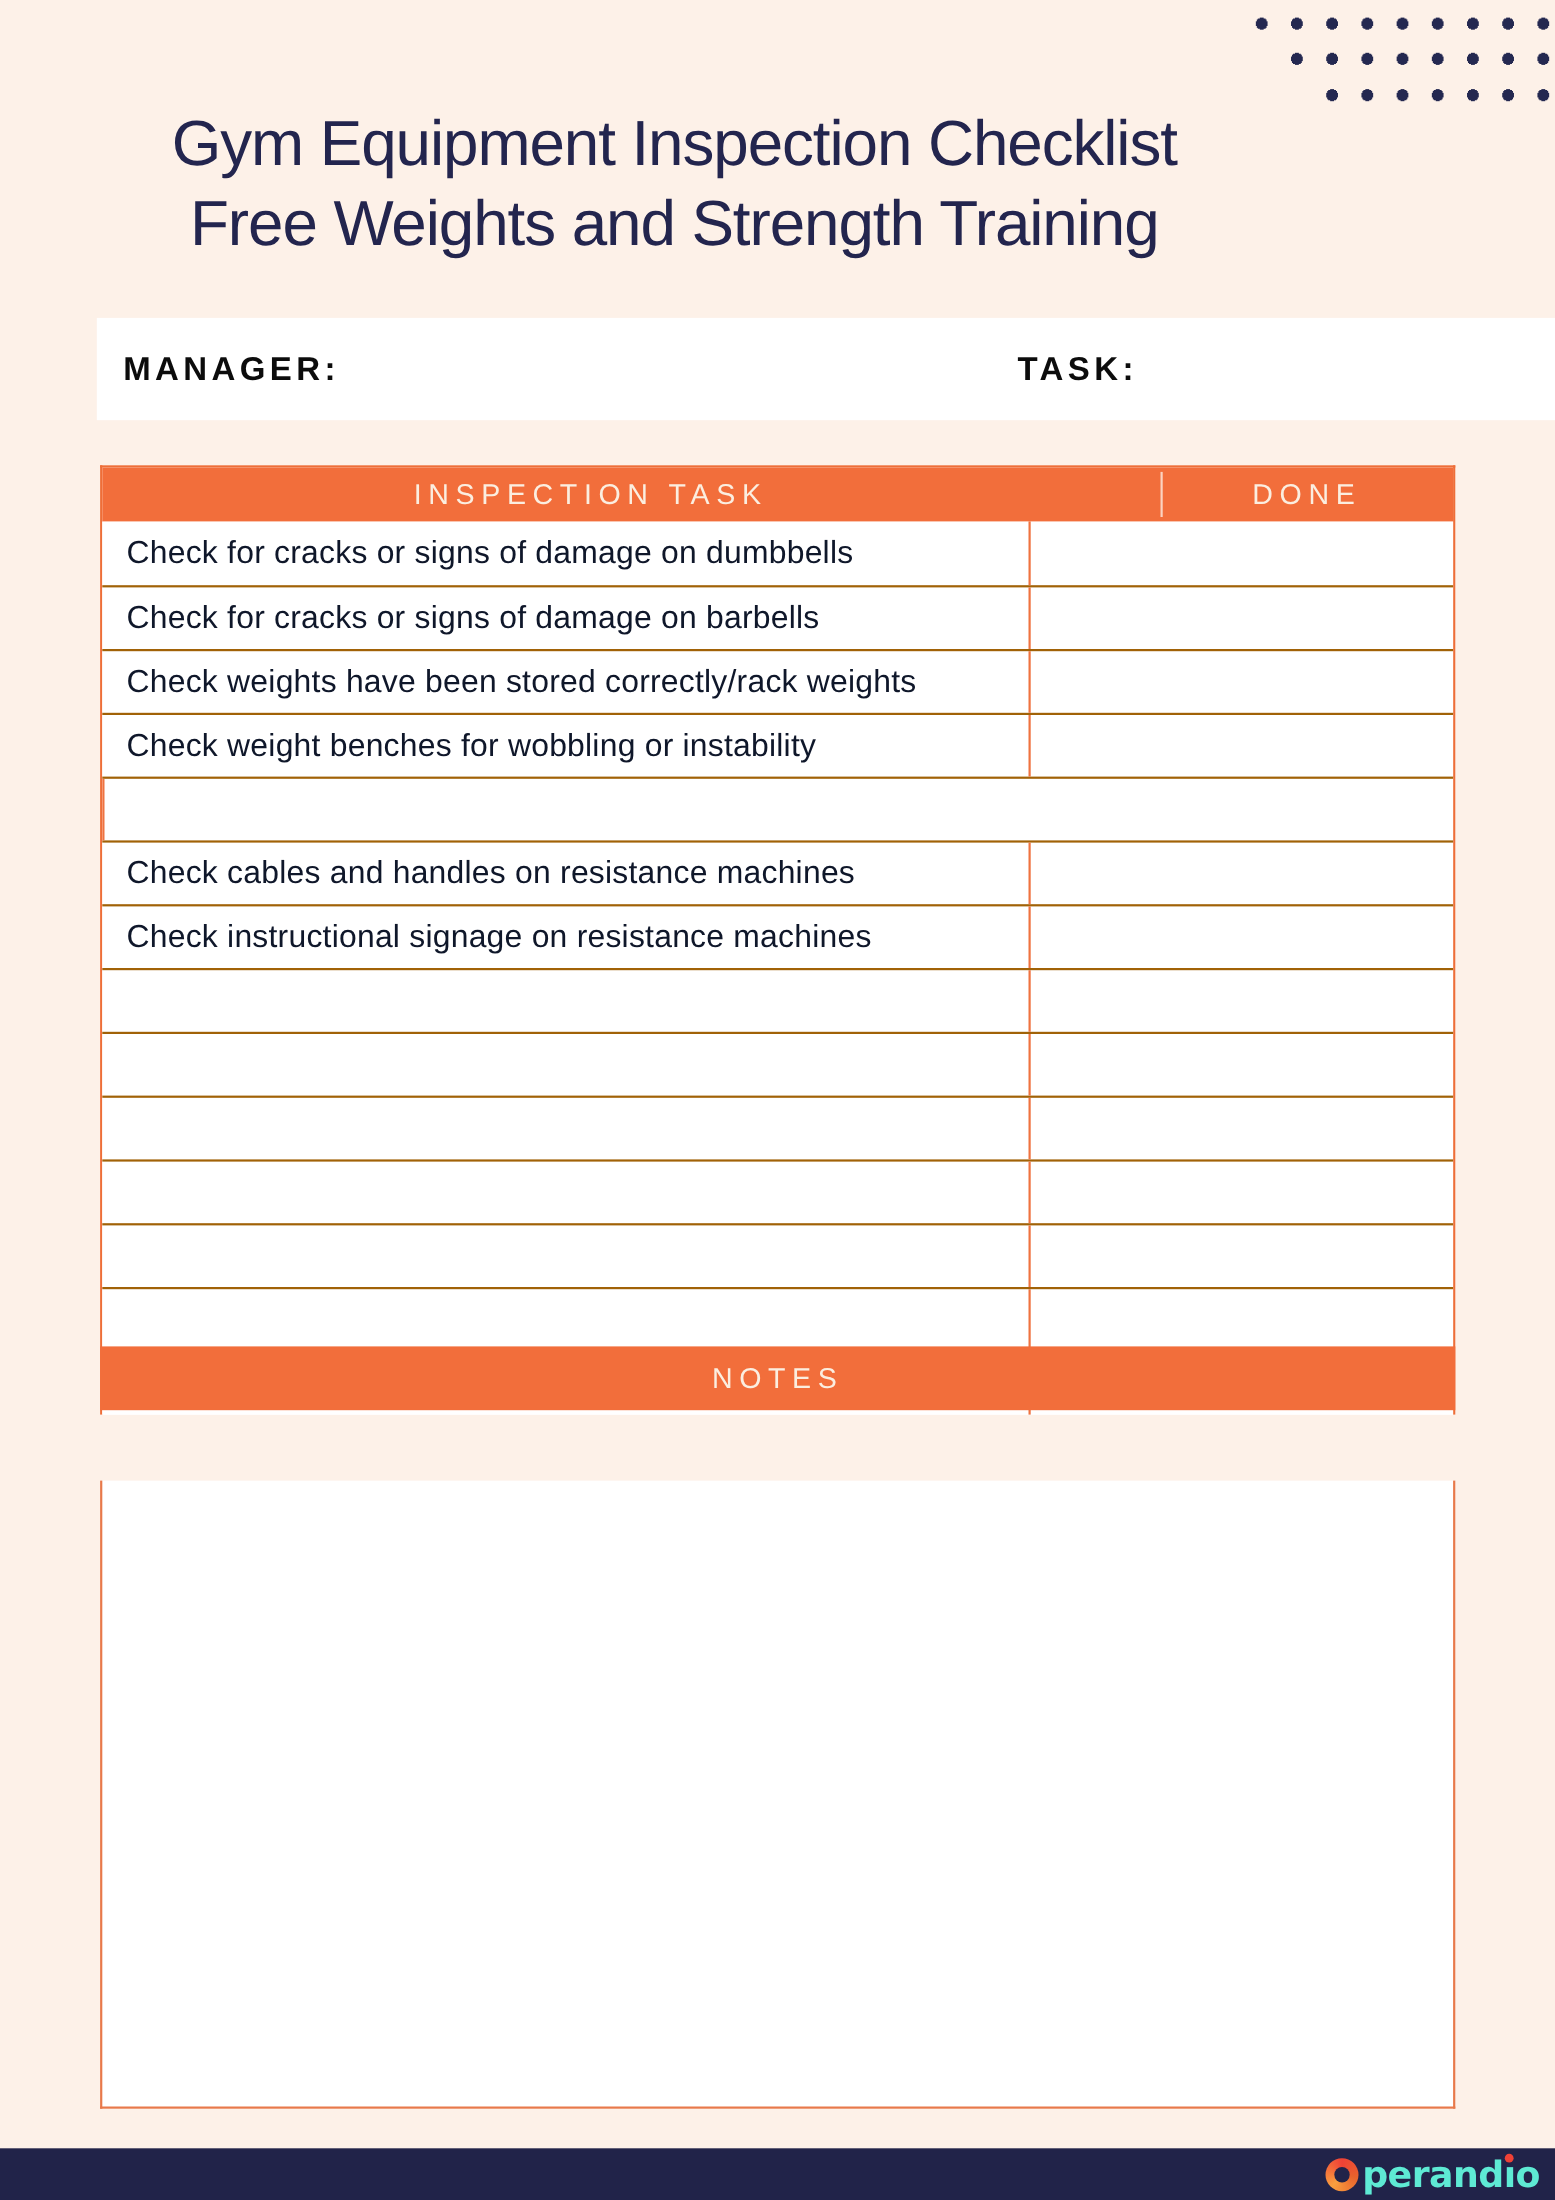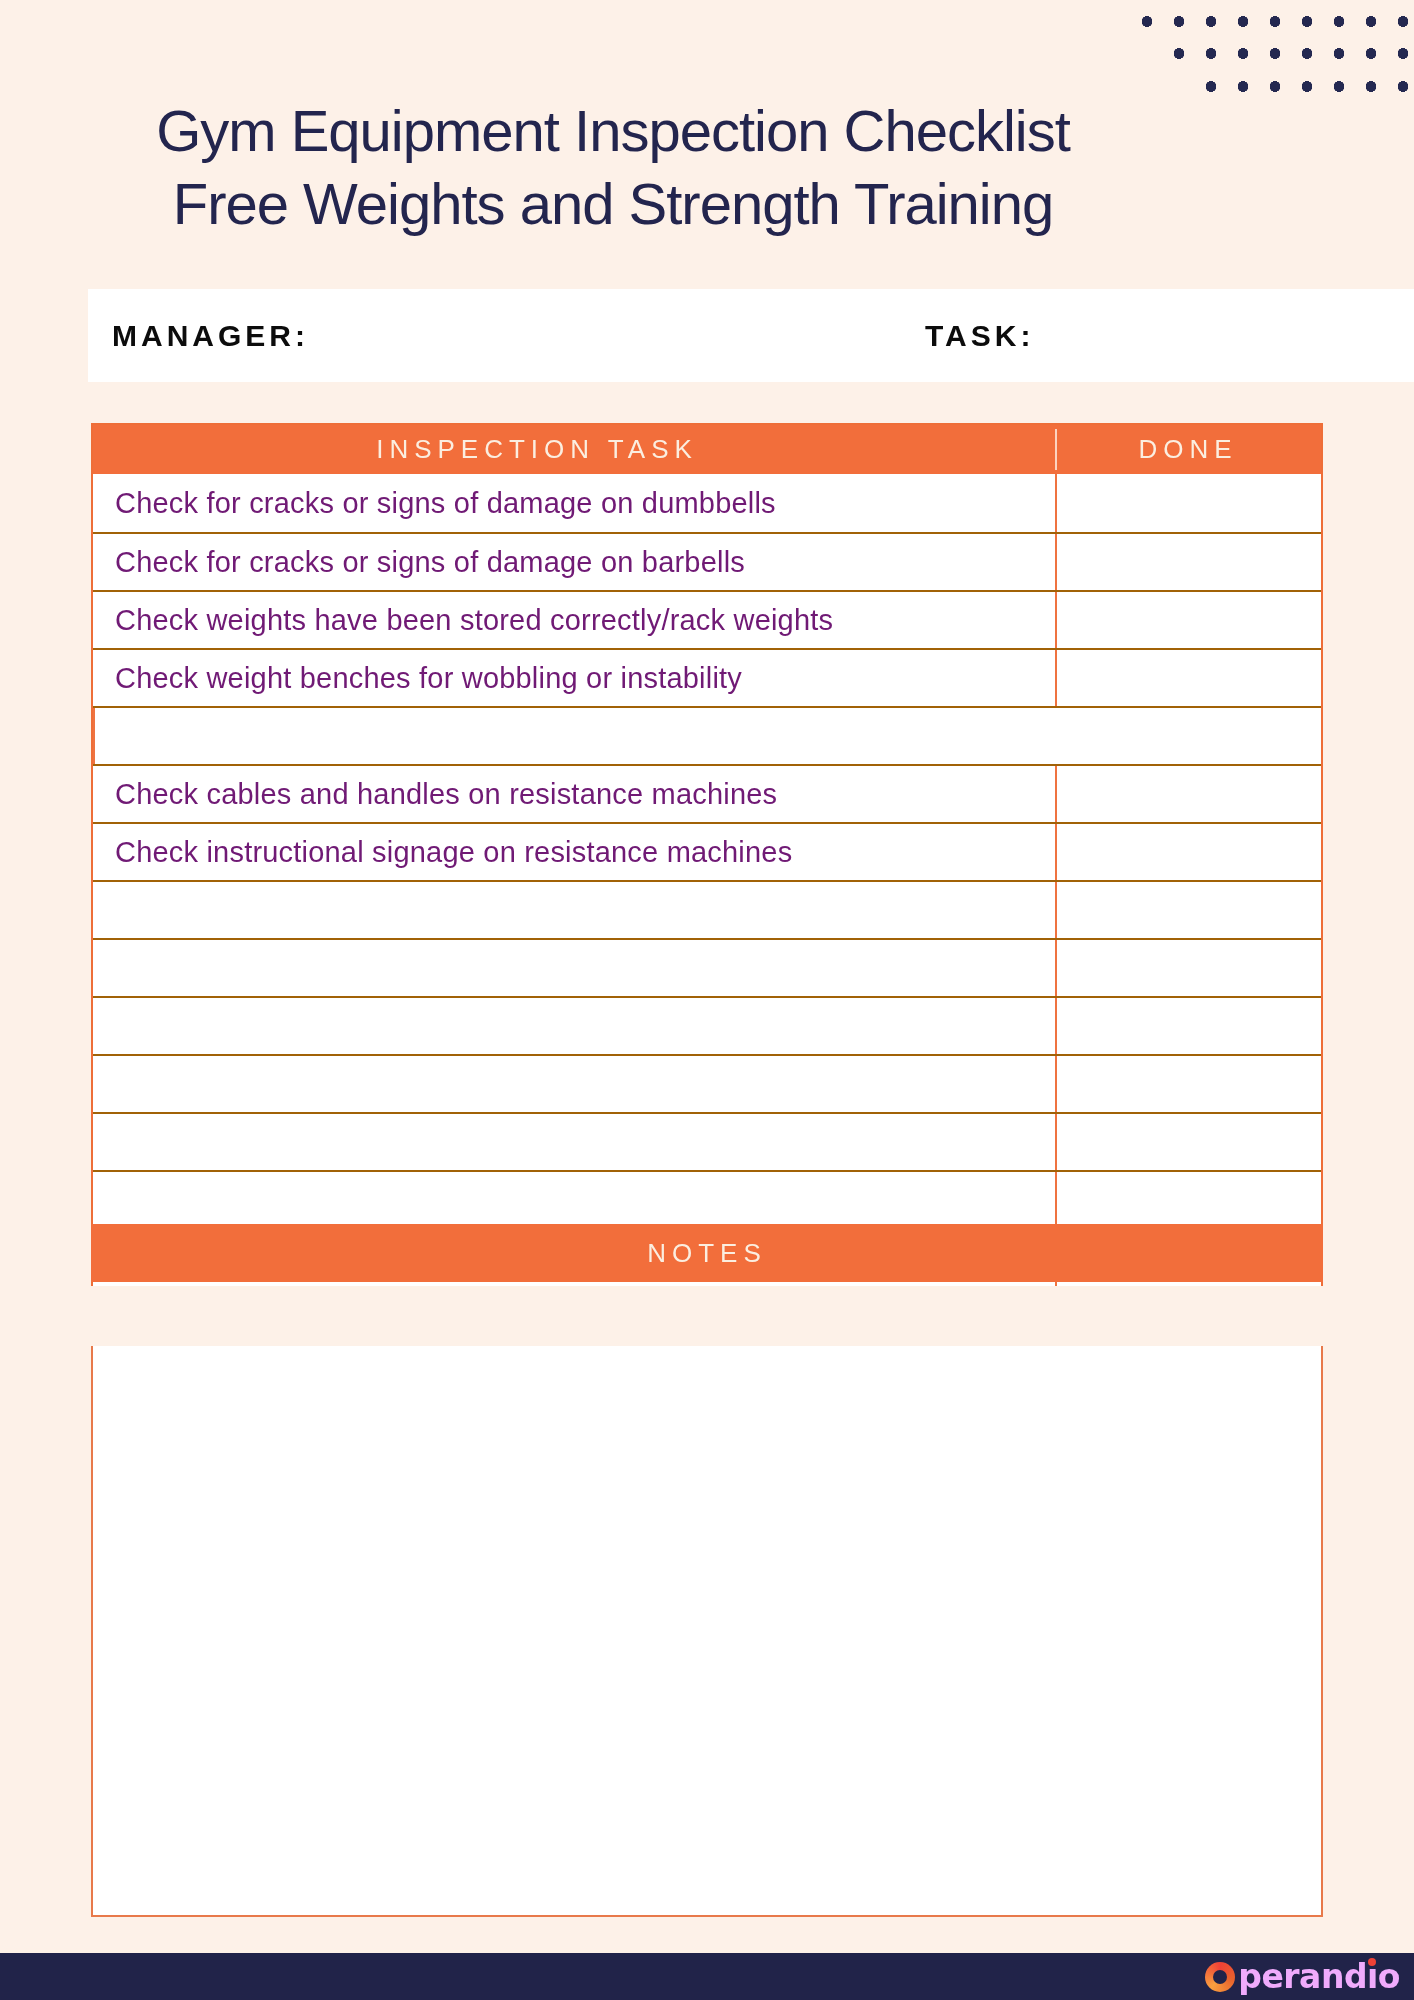--- a/index.html
+++ b/index.html
@@ -63,22 +63,22 @@
   }
   .t-head .h-divider {
     position:absolute; left:962px; top:4px; bottom:4px; width:2px;
     background:rgba(255,246,238,0.75);
   }
   .t-row {
     display:flex; height:58px; border-top:2px solid #a16207; background:#ffffff;
   }
   .t-row:first-child { border-top:none; }
   .t-row .c-task {
-    width:962px; display:flex; align-items:center; padding-left:22px;
-    color:#701a75; font-size:29px; font-weight:300; letter-spacing:0.2px;
+    width:842px; display:flex; align-items:center; padding-left:22px;
+    color:#0f172a; font-size:29px; font-weight:300; letter-spacing:0.2px;
   }
   .t-row .c-done {
     flex:1; border-left:2px solid #EF7340;
   }
 
   
   .notes-head {
     position:absolute; left:91px; top:1224px; width:1232px; height:58px;
     background:#F26E3B; display:flex; align-items:center; justify-content:center;
     color:#FBEEE0; font-size:26px; letter-spacing:6px;
@@ -98,21 +98,21 @@
   .logo-mark {
     width:30px; height:30px; border-radius:50%;
     background: conic-gradient(from 220deg, #F9A03F, #EF4136 140deg, #E8622C 240deg, #F9A03F);
     position:relative;
   }
   .logo-mark::after {
     content:""; position:absolute; left:8px; top:8px; width:14px; height:14px;
     border-radius:50%; background:#212349;
   }
   .logo-text {
-    color:#f0abfc; font-family:"DejaVu Sans", sans-serif;
+    color:#5eead4; font-family:"DejaVu Sans", sans-serif;
     font-size:33px; font-weight:700; letter-spacing:-0.5px; line-height:30px;
   }
   .logo-i { position:relative; display:inline-block; }
   .logo-i .i-dot {
     position:absolute; left:50%; top:-4px; transform:translateX(-50%);
     width:8px; height:8px; border-radius:50%; background:#EF4136;
   }
 </style>
 </head>
 <body>

